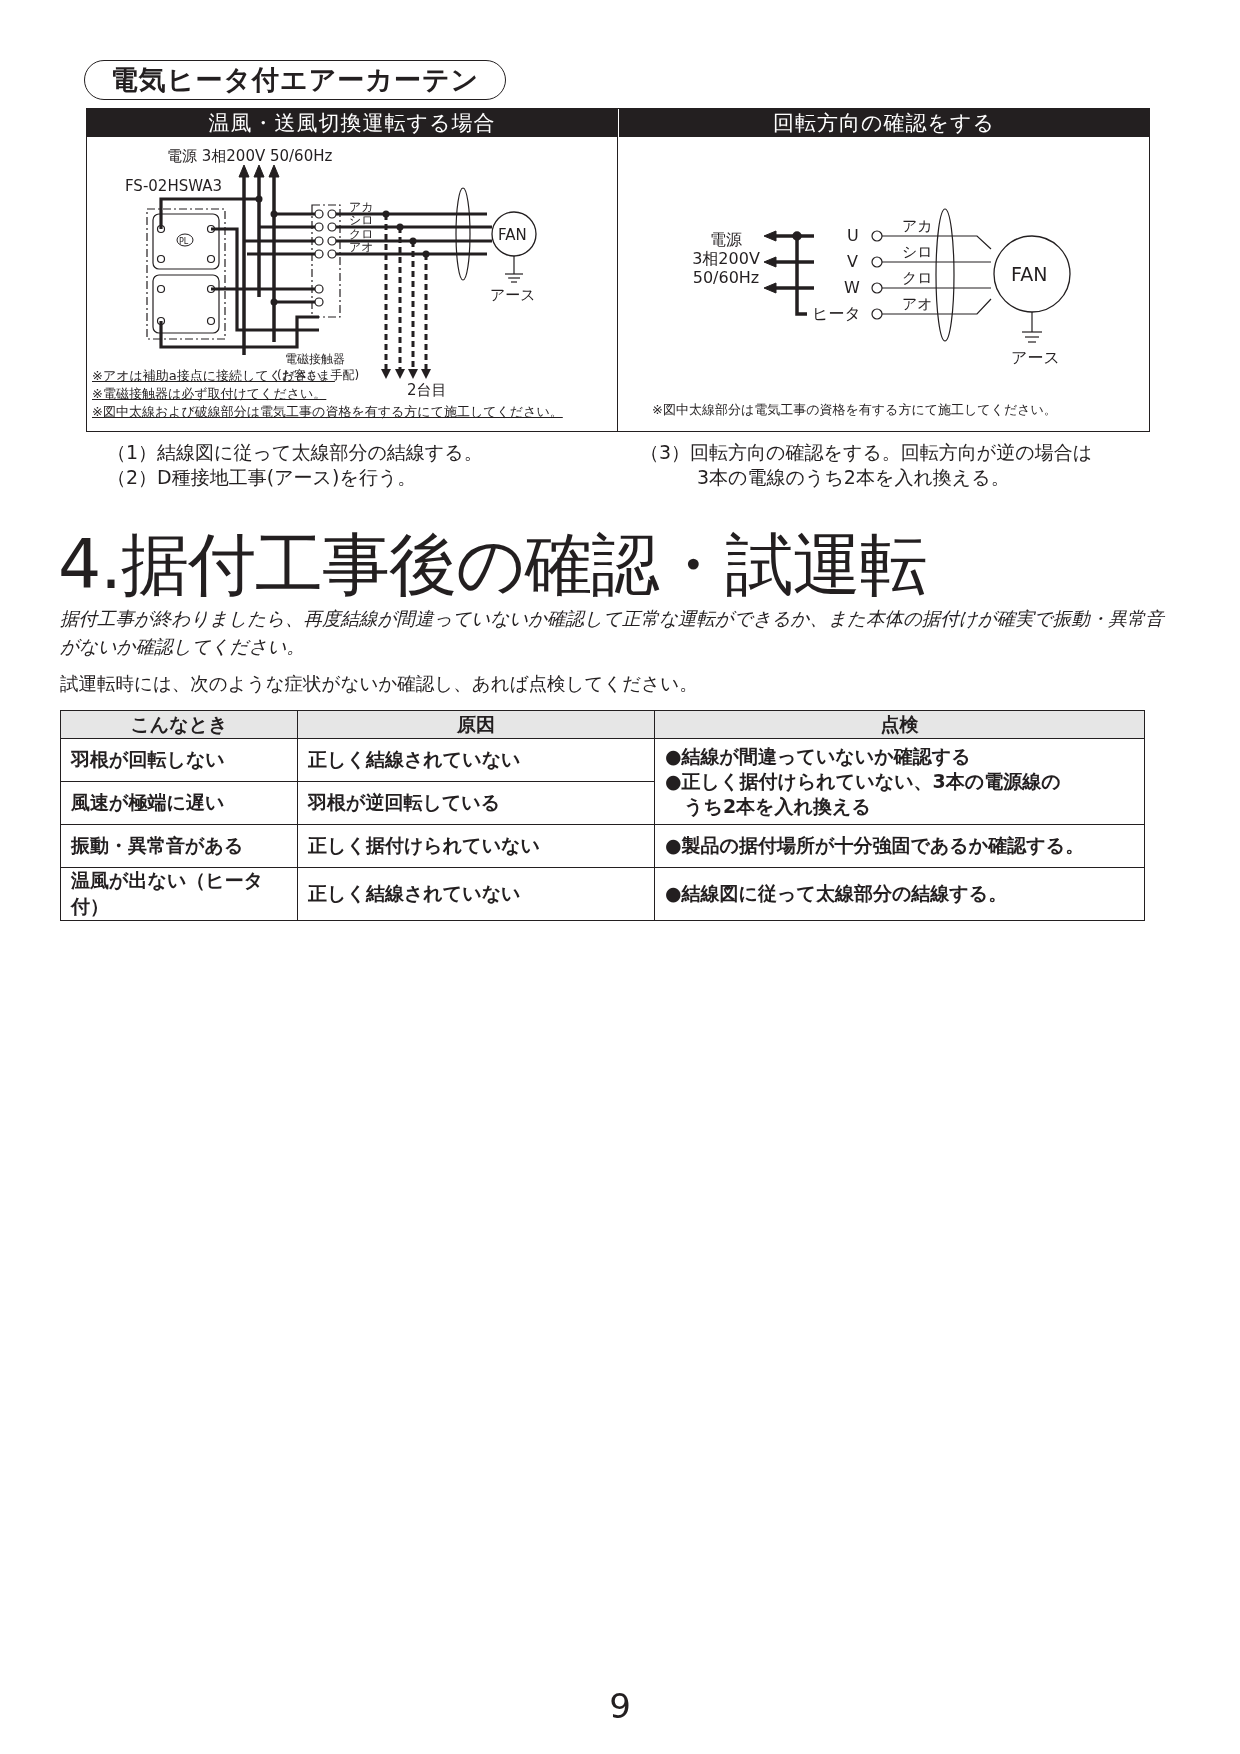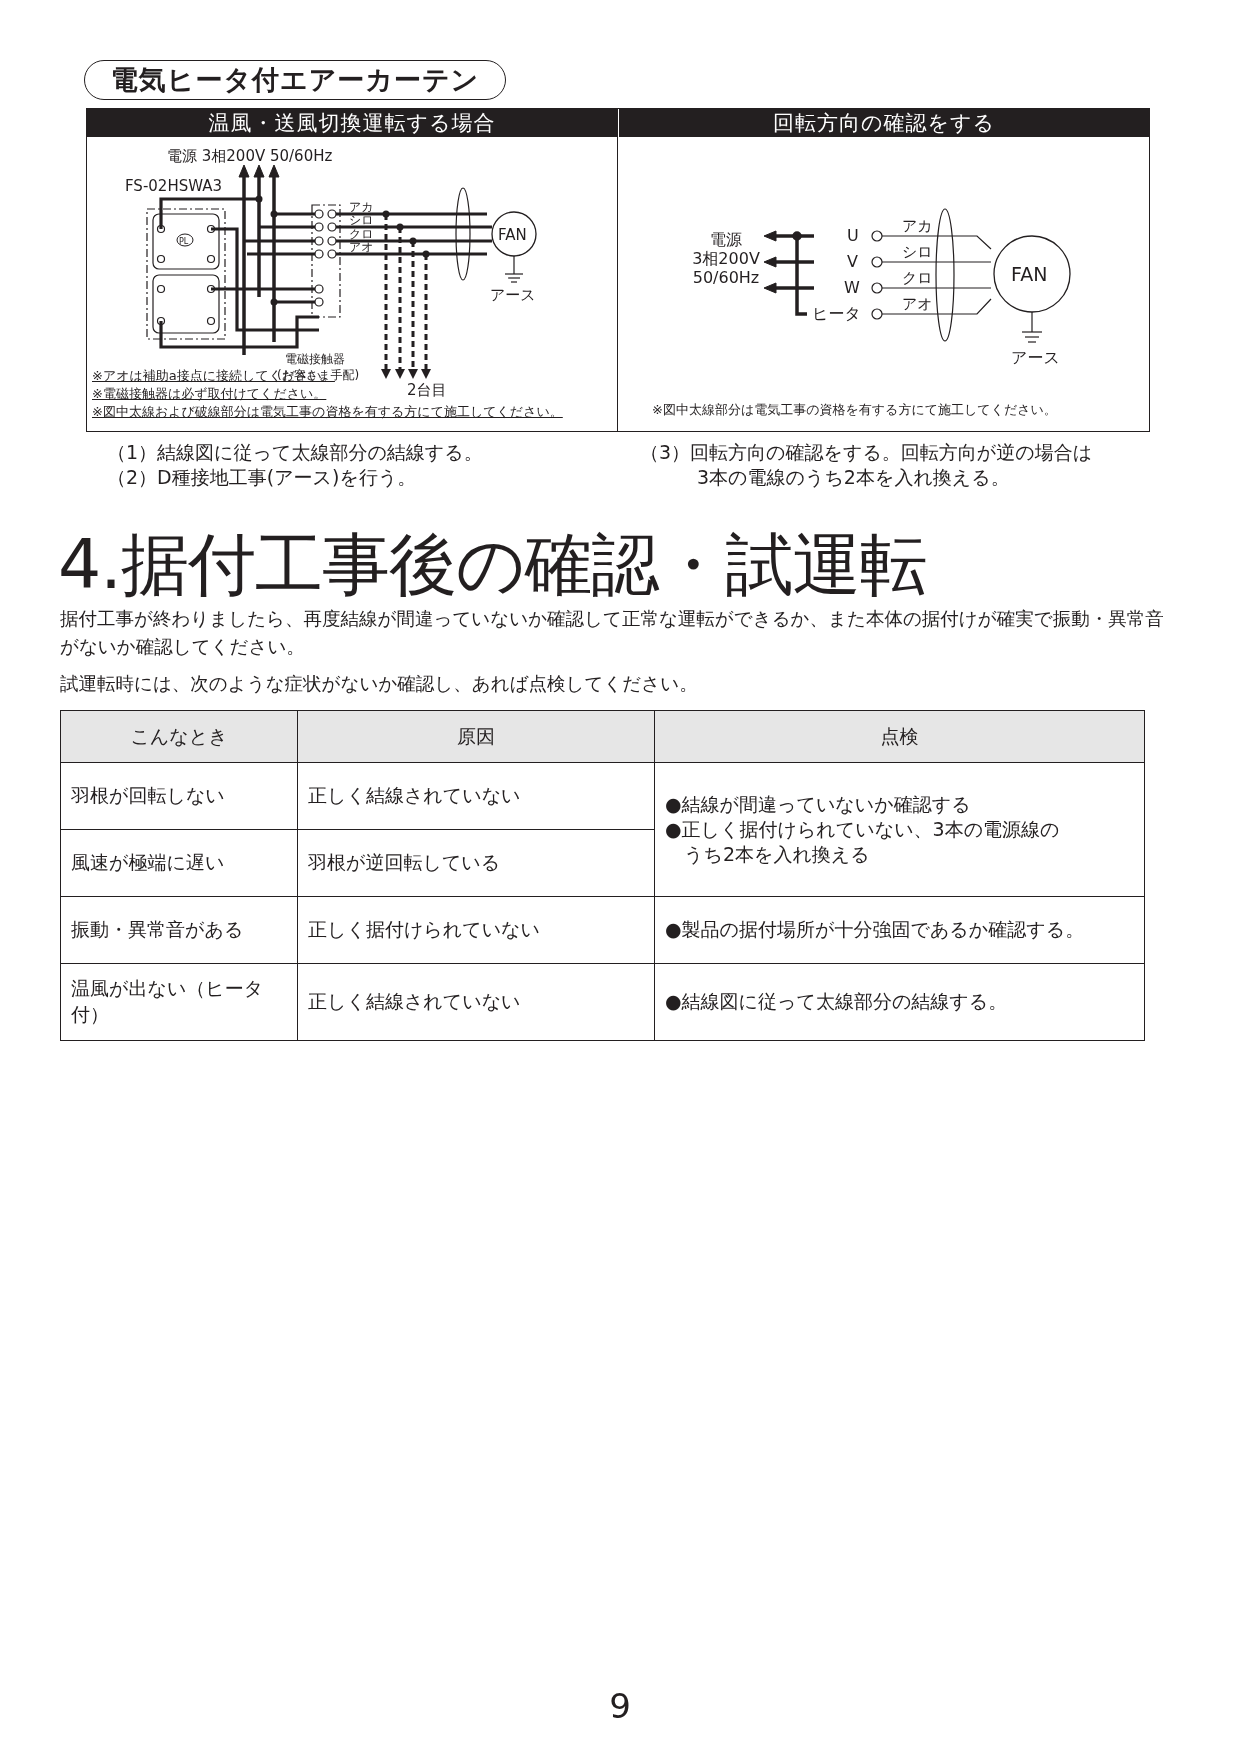--- a/index.html
+++ b/index.html
@@ -10,21 +10,21 @@
   .panel { position:absolute; top:0; height:100%; }
   .panel.left { left:0; width:530px; border-right:1.5px solid #231f20; }
   .panel.right { left:532px; width:530px; }
   .bar { height:28px; background:#231f20; color:#fff; font-size:21px; display:flex; align-items:center; justify-content:center; letter-spacing:1px; }
   .note { font-size:13px; line-height:18px; }
   svg text { font-family:"DejaVu Sans", sans-serif; fill:#231f20; }
   .steps { font-size:19px; line-height:25px; }
   h1.title { left:58px; top:525px; margin:0; font-size:68px; font-weight:normal; letter-spacing:-1px; line-height:80px; }
   .para { left:60px; font-size:18.5px; line-height:28px; width:1120px; }
   table.trouble { position:absolute; left:60px; top:710px; width:1085px; border-collapse:collapse; font-size:19px; }
-  table.trouble th, table.trouble td { border:1.5px solid #231f20; padding:12px 10px; text-align:left; font-weight:normal; }
+  table.trouble th, table.trouble td { border:1.5px solid #231f20; padding:0 10px; text-align:left; font-weight:bold; }
   table.trouble th { background:#e6e6e6; text-align:center; height:27px; font-size:19px; }
   table.trouble td { height:42px; }
   .chk div { line-height:25px; }
   .pagenum { left:0; width:1240px; top:1686px; text-align:center; font-size:34px; }
 </style>
 </head>
 <body>
 
 <div class="abs pill">電気ヒータ付エアーカーテン</div>
 
@@ -198,21 +198,21 @@
 <div class="abs steps" style="left:84px; top:440px;margin-left:23px;">
   <div>（1）結線図に従って太線部分の結線する。</div>
   <div>（2）D種接地工事(アース)を行う。</div>
 </div>
 <div class="abs steps" style="left:640px; top:440px;">
   <div>（3）回転方向の確認をする。回転方向が逆の場合は</div>
   <div style="padding-left:57px;">3本の電線のうち2本を入れ換える。</div>
 </div>
 
 <h1 class="abs title">4.据付工事後の確認・試運転</h1>
-<div class="abs para" style="top:605px;">据付工事が終わりましたら、再度結線が間違っていないか確認して正常な運転ができるか、また本体の据付けが確実で振動・異常音がないか確認してください。</div>
+<div class="abs para" style="top:605px;font-style:italic;">据付工事が終わりましたら、再度結線が間違っていないか確認して正常な運転ができるか、また本体の据付けが確実で振動・異常音がないか確認してください。</div>
 <div class="abs para" style="top:670px;">試運転時には、次のような症状がないか確認し、あれば点検してください。</div>
 
 <table class="trouble">
   <colgroup>
       <col style="width:237px">
       <col style="width:357px">
       <col>
     </colgroup>
   <tbody>
       <tr>

